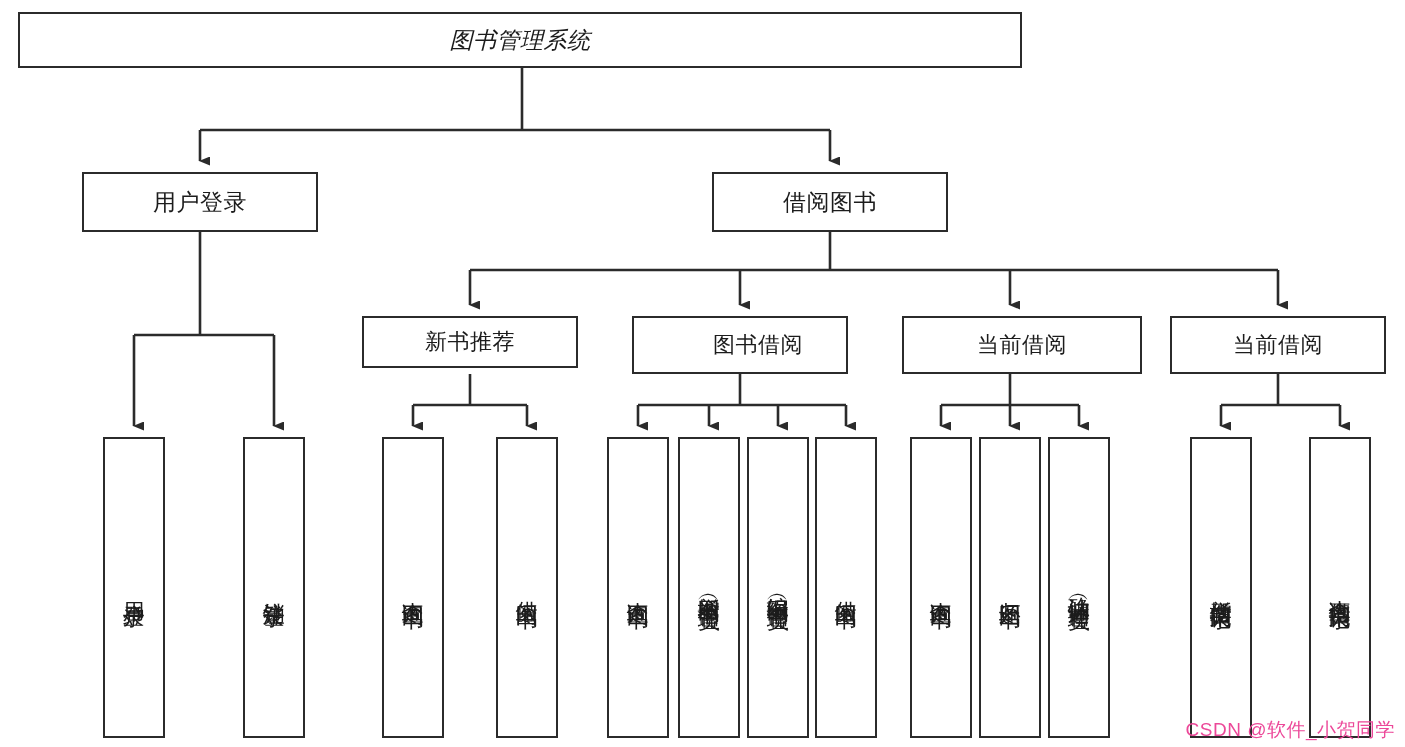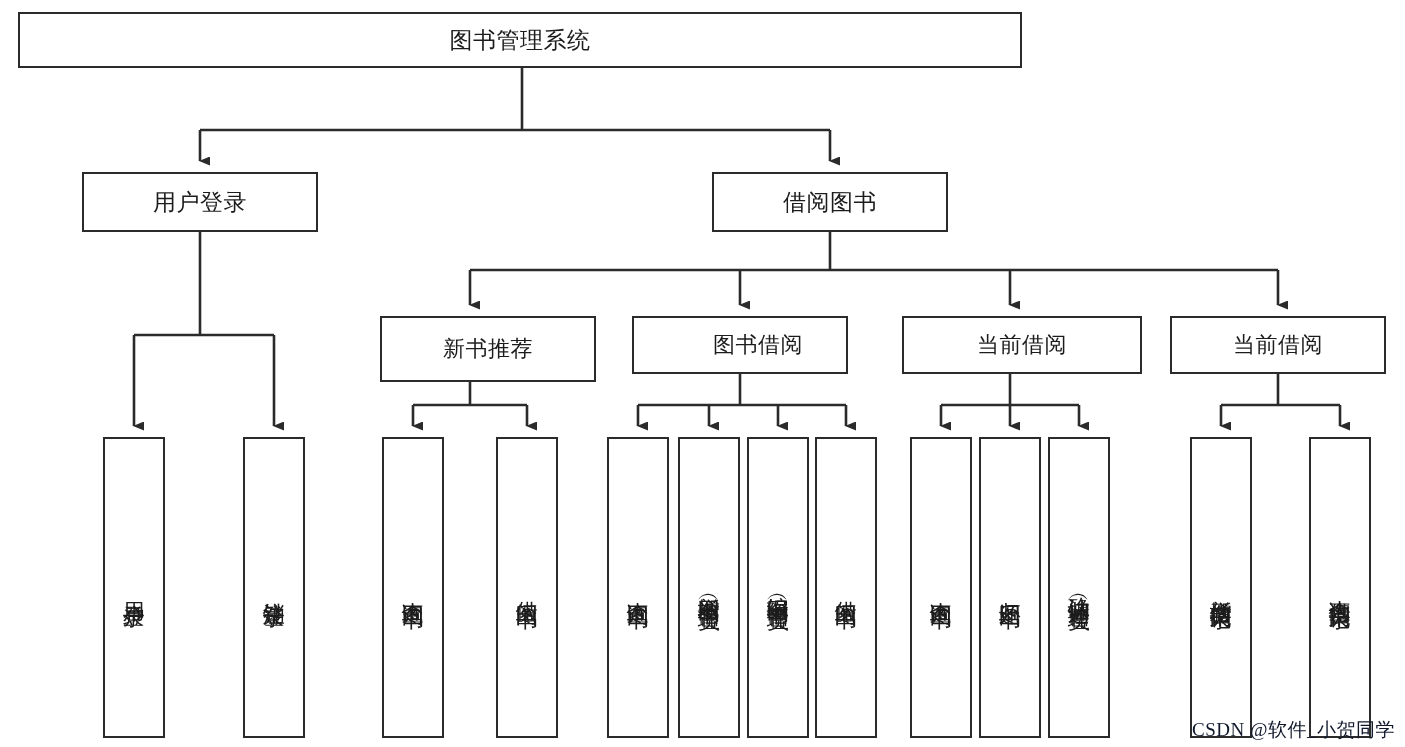--- a/index.html
+++ b/index.html
@@ -59,25 +59,25 @@
     font-size: 22px;
     line-height: 1.25;
     letter-spacing: 2px;
     max-height: 100%;
   }
   #watermark {
     position: absolute;
     right: 10px;
     bottom: 4px;
     font-size: 19px;
-    color: #0f172a;
+    color: #ec4899;
     letter-spacing: 0.5px;
     z-index: 5;
     white-space: nowrap;
-    font-family: Liberation Serif, serif;
+    font-family: Liberation Sans, sans-serif;
   }
 </style>
 </head>
 <body>
 
 <div id="diagram-root">
 
   <svg id="edge-layer" viewBox="0 0 1405 747" width="1405" height="747" xmlns="http://www.w3.org/2000/svg">
     <defs>
       <marker id="arrowhead" markerWidth="9" markerHeight="11" refX="4.5" refY="10" orient="auto" markerUnits="userSpaceOnUse">
@@ -121,32 +121,32 @@
       <path d="M1010,405 L1010,426" marker-end="url(#arrowhead)"></path>
       <path d="M1079,405 L1079,426" marker-end="url(#arrowhead)"></path>
 
       <path d="M1278,374 L1278,405"></path>
       <path d="M1221,405 L1340,405"></path>
       <path d="M1221,405 L1221,426" marker-end="url(#arrowhead)"></path>
       <path d="M1340,405 L1340,426" marker-end="url(#arrowhead)"></path>
     </g>
   </svg>
 
-  <div class="node level-root" style="left:18px; top:12px; width:1004px; height:56px;">
+  <div class="node level-root" style="left:18px; top:12px; width:1004px; height:56px;font-style:italic;">
     <span class="node-label">图书管理系统</span>
   </div>
 
   <div class="node level-2" style="left:82px; top:172px; width:236px; height:60px;">
     <span class="node-label">用户登录</span>
   </div>
   <div class="node level-2" style="left:712px; top:172px; width:236px; height:60px;">
     <span class="node-label">借阅图书</span>
   </div>
 
-  <div class="node level-3" style="left:380px; top:316px; width:216px; height:66px;">
+  <div class="node level-3" style="left:362px; top:316px; width:216px; height:52px;">
     <span class="node-label">新书推荐</span>
   </div>
   <div class="node level-3" style="left:632px; top:316px; width:216px; height:58px;padding-left:36px;">
     <span class="node-label">图书借阅</span>
   </div>
   <div class="node level-3" style="left:902px; top:316px; width:240px; height:58px;">
     <span class="node-label">当前借阅</span>
   </div>
   <div class="node level-3" style="left:1170px; top:316px; width:216px; height:58px;">
     <span class="node-label">当前借阅</span>

